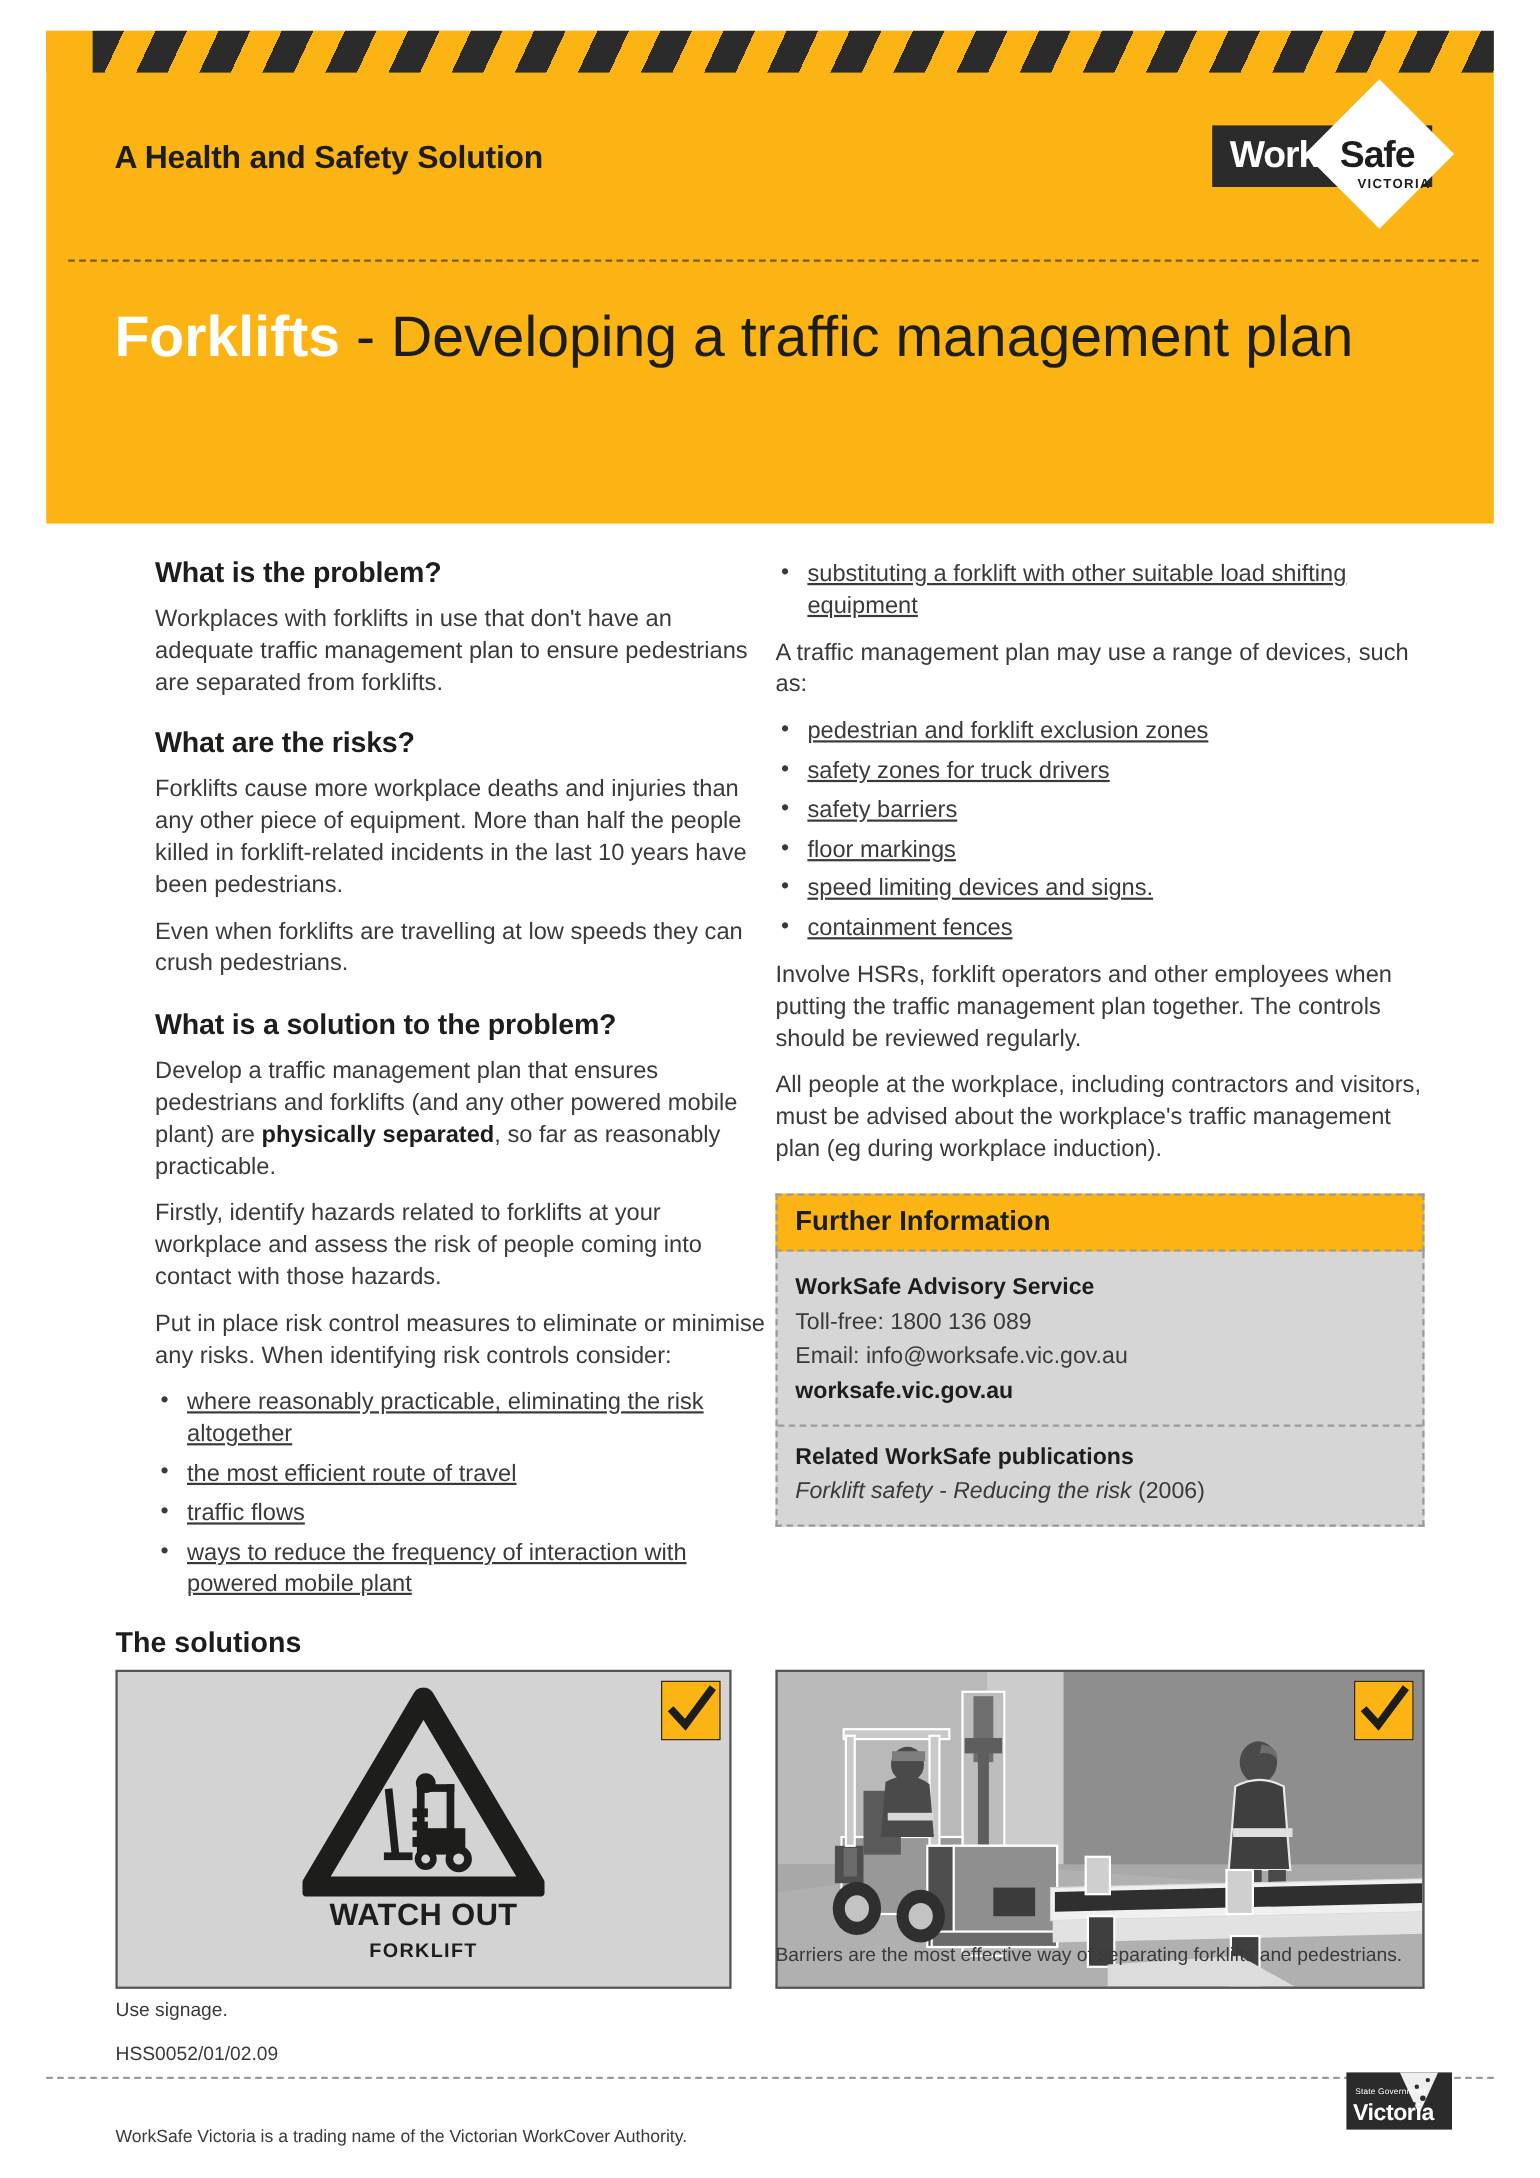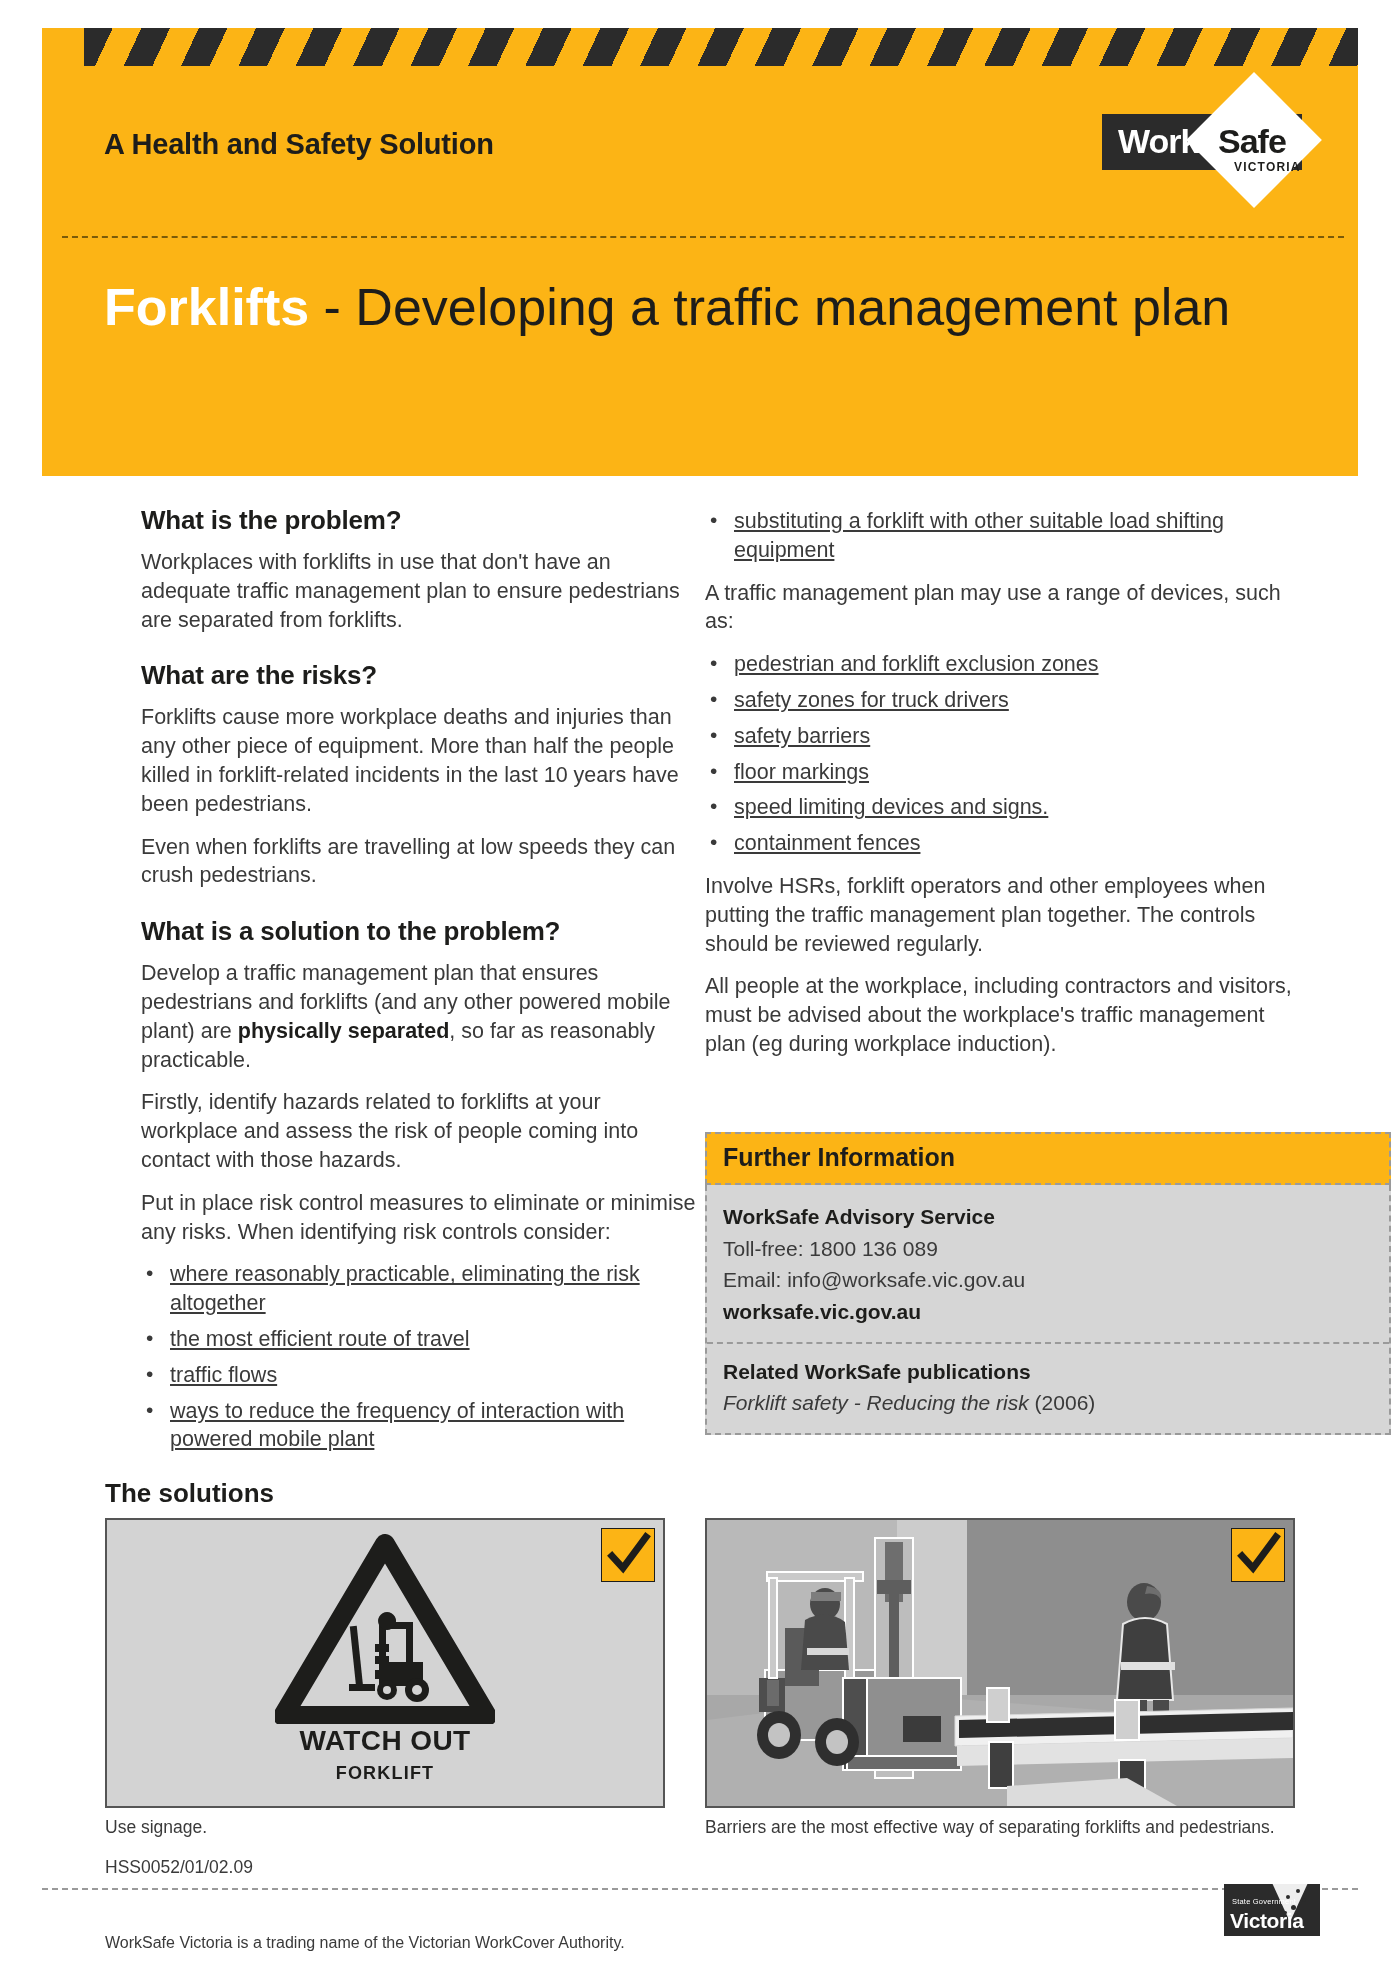--- a/index.html
+++ b/index.html
@@ -92,21 +92,21 @@
     font-size: 21.5px; line-height: 1.34; color: #3a3a3a;
     margin-bottom: 7px;
     text-decoration: underline;
   }
   ul.bl li::before {
     content: "\2022"; position: absolute; left: 5px; top: -1px;
     font-size: 21px; color: #3a3a3a;
   }
 
   
-  .fi { position: absolute; left: 705px; top: 1132px; width: 686px; }
+  .fi { position: absolute; left: 705px; top: 1085px; width: 590px; }
   .fi-head {
     background: #fcb415; border: 2px dashed #9a9a9a;
     padding: 9px 16px 11px 16px;
     font-size: 25px; font-weight: bold; color: #1d1d1b;
   }
   .fi-body {
     background: #d6d6d6; border: 2px dashed #9a9a9a; border-top: none;
     padding: 16px 16px 14px 16px;
   }
   .fi-body .t-bold { font-size: 21px; font-weight: bold; color: #1d1d1b; line-height: 1.5; }
@@ -133,21 +133,21 @@
   .sign-wrap { position: absolute; left: 0; right: 0; top: 14px; text-align: center; }
   .sign-label1 { position:absolute; left:0; right:0; top: 205px; text-align:center;
     font-size: 28px; font-weight: bold; color:#1d1d1b; letter-spacing: 0.4px; }
   .sign-label2 { position:absolute; left:0; right:0; top: 243px; text-align:center;
     font-size: 18px; font-weight: bold; color:#1d1d1b; letter-spacing: 1.2px; }
 
   .caption {
     position: absolute; font-size: 17.5px; color: #3a3a3a;
   }
   .cap-l { left: 105px; top: 1817px; }
-  .cap-r { left: 705px; top: 1817px; text-align: center; }
+  .cap-r { left: 705px; top: 1767px; text-align: center; }
 
   .doccode {
     position: absolute; left: 105px; top: 1857px;
     font-size: 17.5px; color: #3a3a3a;
   }
   .foot-divider {
     position: absolute; left: 42px; top: 1888px; right: 42px; height: 0;
     border-top: 2px dashed #9a9a9a;
   }
   .foot-text {

